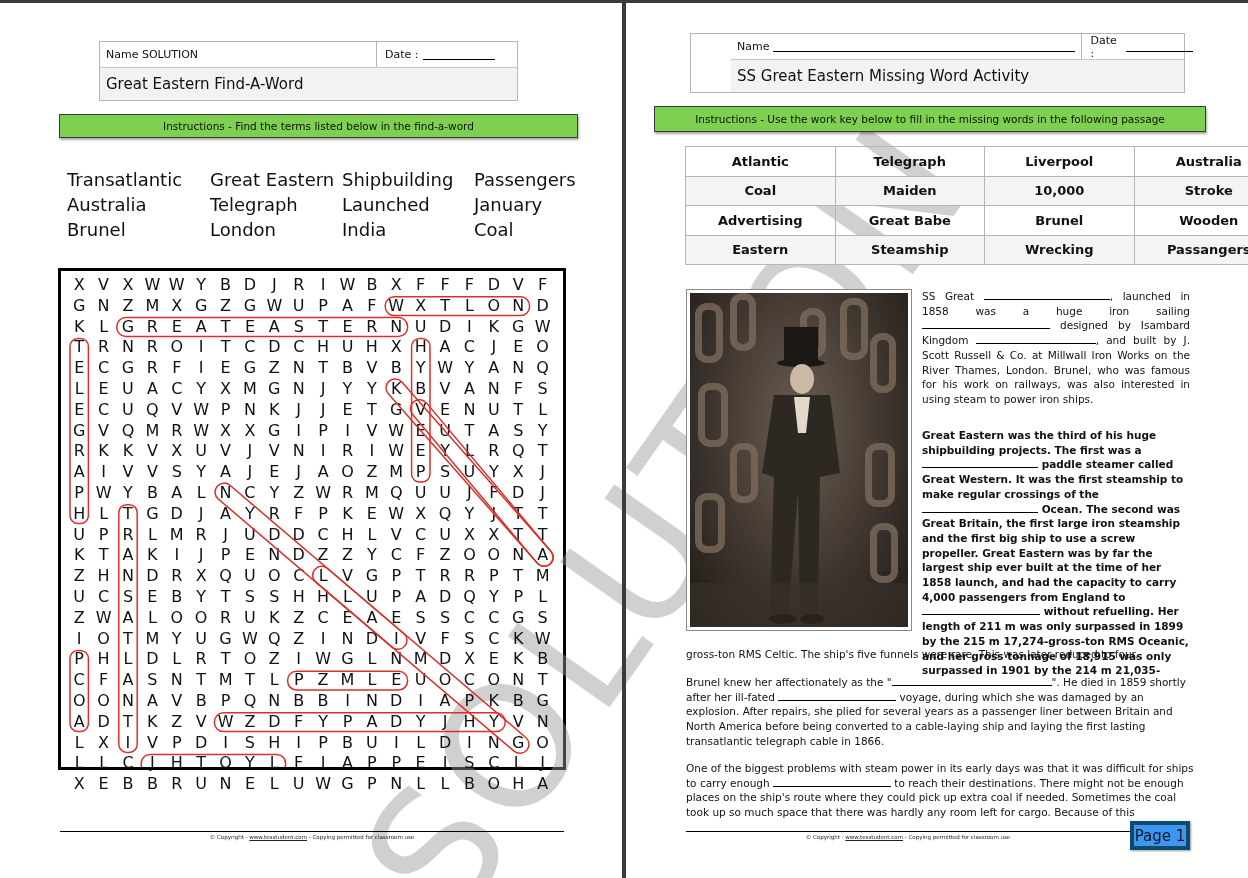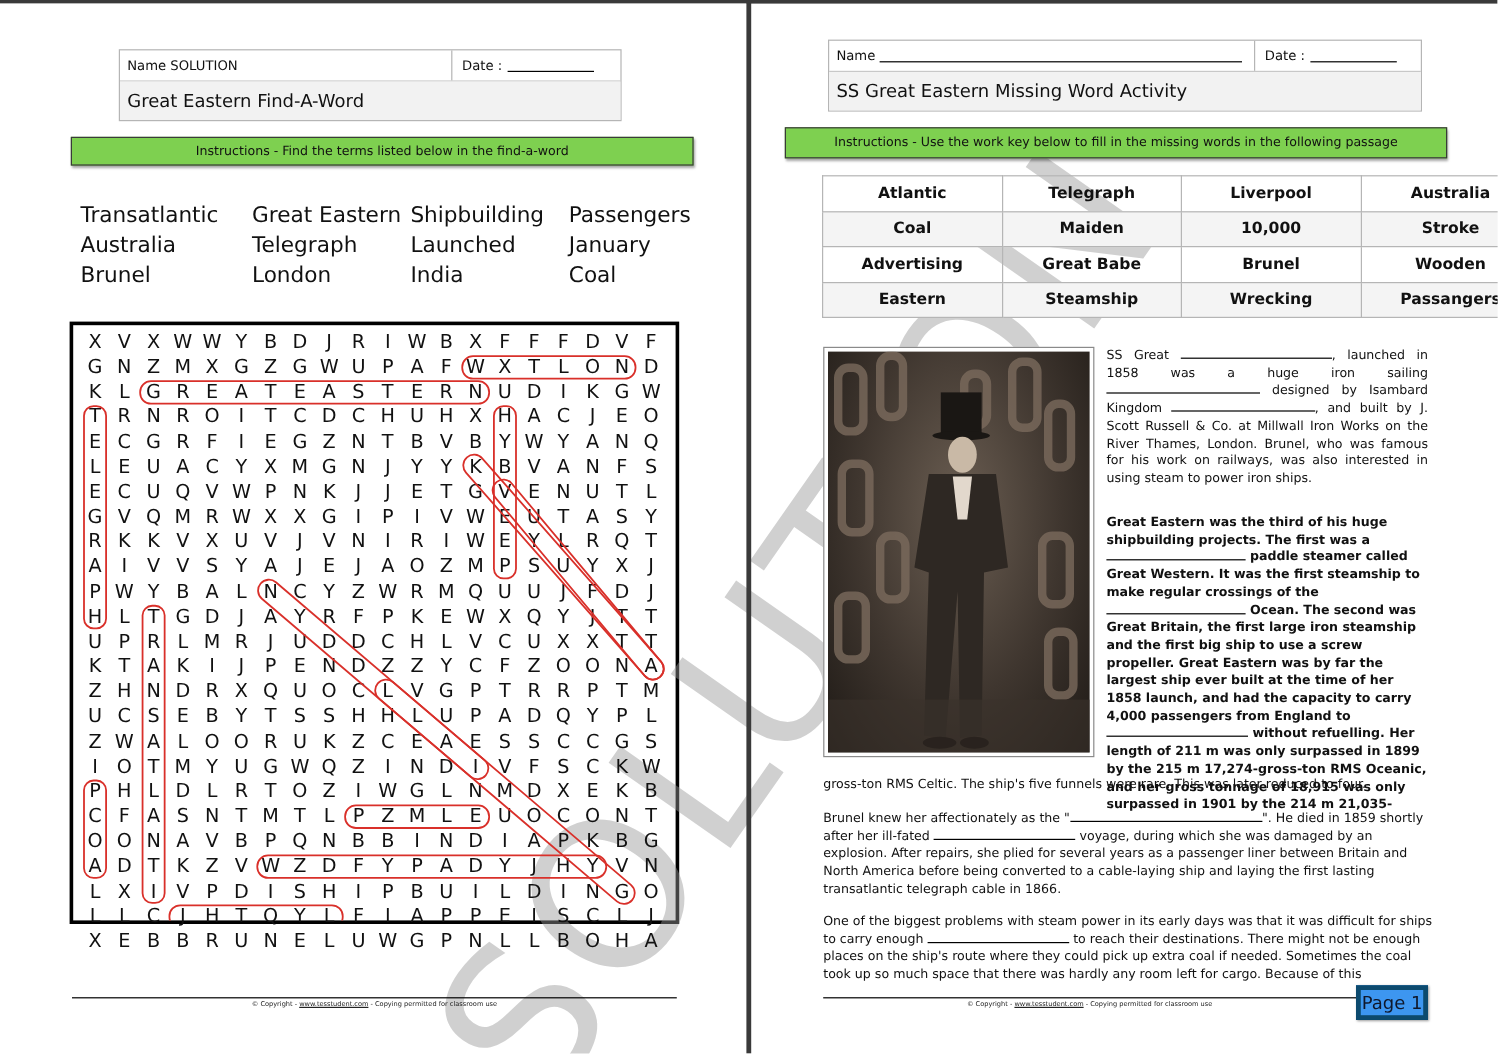--- a/index.html
+++ b/index.html
@@ -610,21 +610,21 @@
     </svg>
 </div>
 
 <div class="footer-line" style="left:60px; top:831px; width:504px;"></div>
 <div class="footer-text" style="left:60px; top:834px; width:504px;">
   <span>© Copyright - </span><u>www.tesstudent.com</u><span> - Copying permitted for classroom use</span>
 </div>
 
 <div class="divider"></div>
 
-<div class="hdr" style="left:690px; top:33px; width:495px;">
+<div class="hdr" style="left:690px; top:33px; width:495px;padding-left:40px;">
   <div class="row1">
     <div class="name">
         <span>Name</span>
         <span class="uline" style="width:302px;"></span>
       </div>
     <div class="date" style="width:138px;">
         <span>Date :</span>
         <span class="uline" style="width:72px;"></span>
       </div>
   </div>

